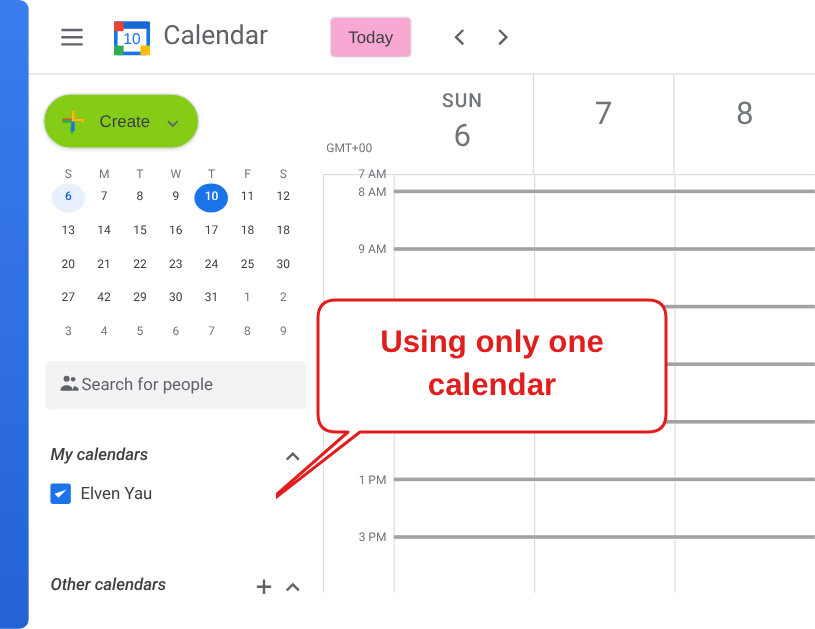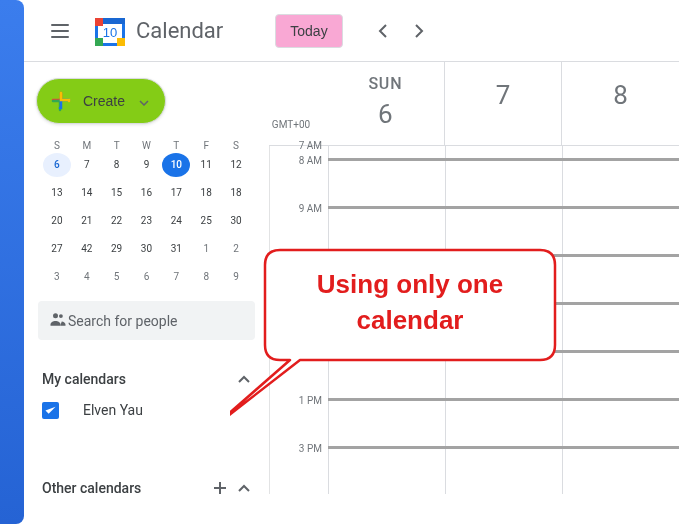--- a/index.html
+++ b/index.html
@@ -28,26 +28,26 @@
 .mini-head { display: grid; grid-template-columns: repeat(7, 1fr); }
 .mini-head span { font-size: 10px; color: #70757a; text-align: center; padding: 2px 0; }
 .mini-grid { display: grid; grid-template-columns: repeat(7, 1fr); row-gap: 4px; }
 .mini-cell { width: 28px; height: 24px; text-align: center; font-size: 10px; color: #3c4043; line-height: 24px; cursor: pointer; margin: 0 auto; border-radius: 50%; }
 .mini-cell.dim { color: #70757a; }
 .mini-cell.today { background: #e8f0fe; color: #1967d2; font-weight: 500; }
 .mini-cell.selected { background: #1a73e8; color: #fff; font-weight: 500; }
 .search-box { margin: 12px 6px; display: flex; align-items: center; padding: 8px 10px; background: #f1f3f4; border-radius: 4px; color: #5f6368; cursor: text; }
 .search-box svg { width: 20px; height: 20px; }
 .search-box span { font-size: 14px; }
-.section-head { display: flex; align-items: center; justify-content: space-between; padding: 18px 8px 8px 10px; cursor: pointer; }
+.section-head { display: flex; align-items: flex-start; justify-content: space-between; padding: 18px 8px 8px 10px; cursor: pointer; font-style: italic; }
 .section-title { font-size: 14px; font-weight: 500; color: #3c4043; }
 .section-actions { display: flex; gap: 6px; align-items: center; }
 .caret { width: 18px; height: 18px; color: #5f6368; }
 .plus-sm { width: 18px; height: 18px; color: #5f6368; }
-.cal-item { display: flex; gap: 24px; padding: 6px 10px; }
+.cal-item { display: flex; align-items: center; gap: 8px; padding: 6px 10px; }
 .checkbox { width: 17px; height: 17px; border-radius: 2px; background: #1a73e8; display: flex; align-items: center; justify-content: center; cursor: pointer; }
 .checkbox svg { width: 13px; height: 11px; fill: #fff; }
 .cal-name { font-size: 14px; color: #3c4043; }
 .main { flex: 1; position: relative; }
 .day-header { display: flex; border-bottom: 1px solid #dadce0; padding-left: 58px; height: 84px; position: relative; }
 .tz-label { position: absolute; left: 0; bottom: 13px; width: 50px; text-align: center; font-size: 10px; color: #70757a; padding-right: 6px; padding-bottom: 2px; }
 .day-col-head { flex: 1; text-align: center; border-left: 1px solid #dadce0; padding-top: 12px; }
 .day-col-head:first-child { border-left: none; }
 .dow { font-size: 16px; color: #70757a; font-weight: 500; letter-spacing: 0.8px; }
 .dom { font-size: 26px; color: #70757a; margin-top: 6px; font-weight: 400; }

